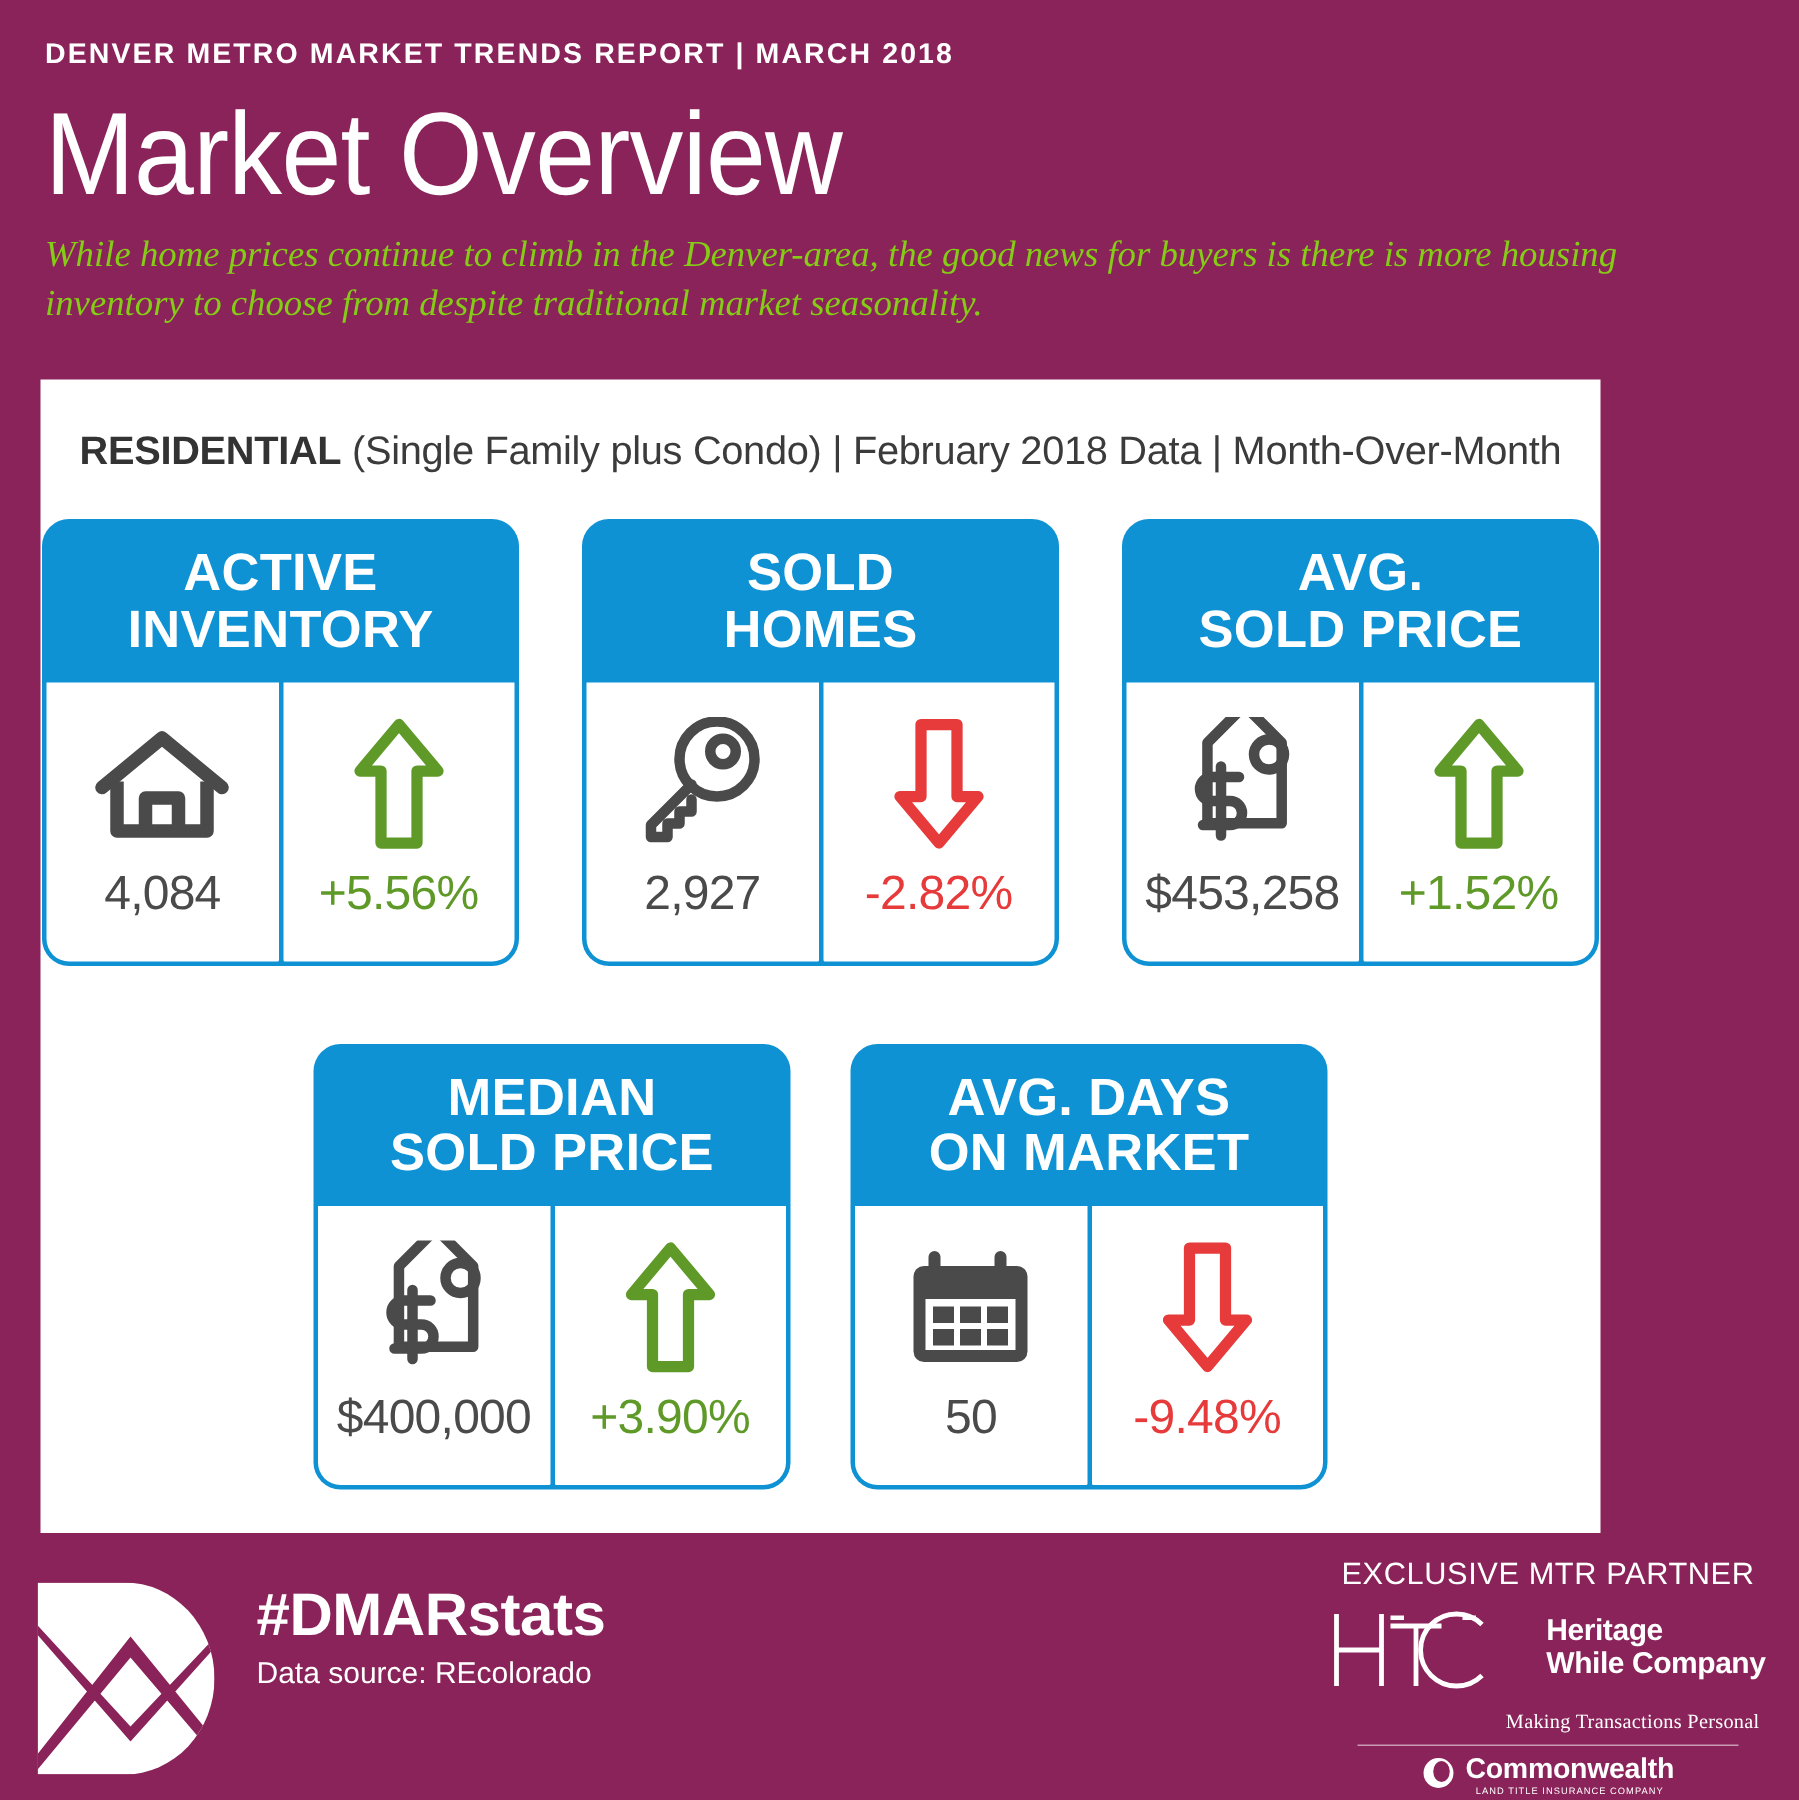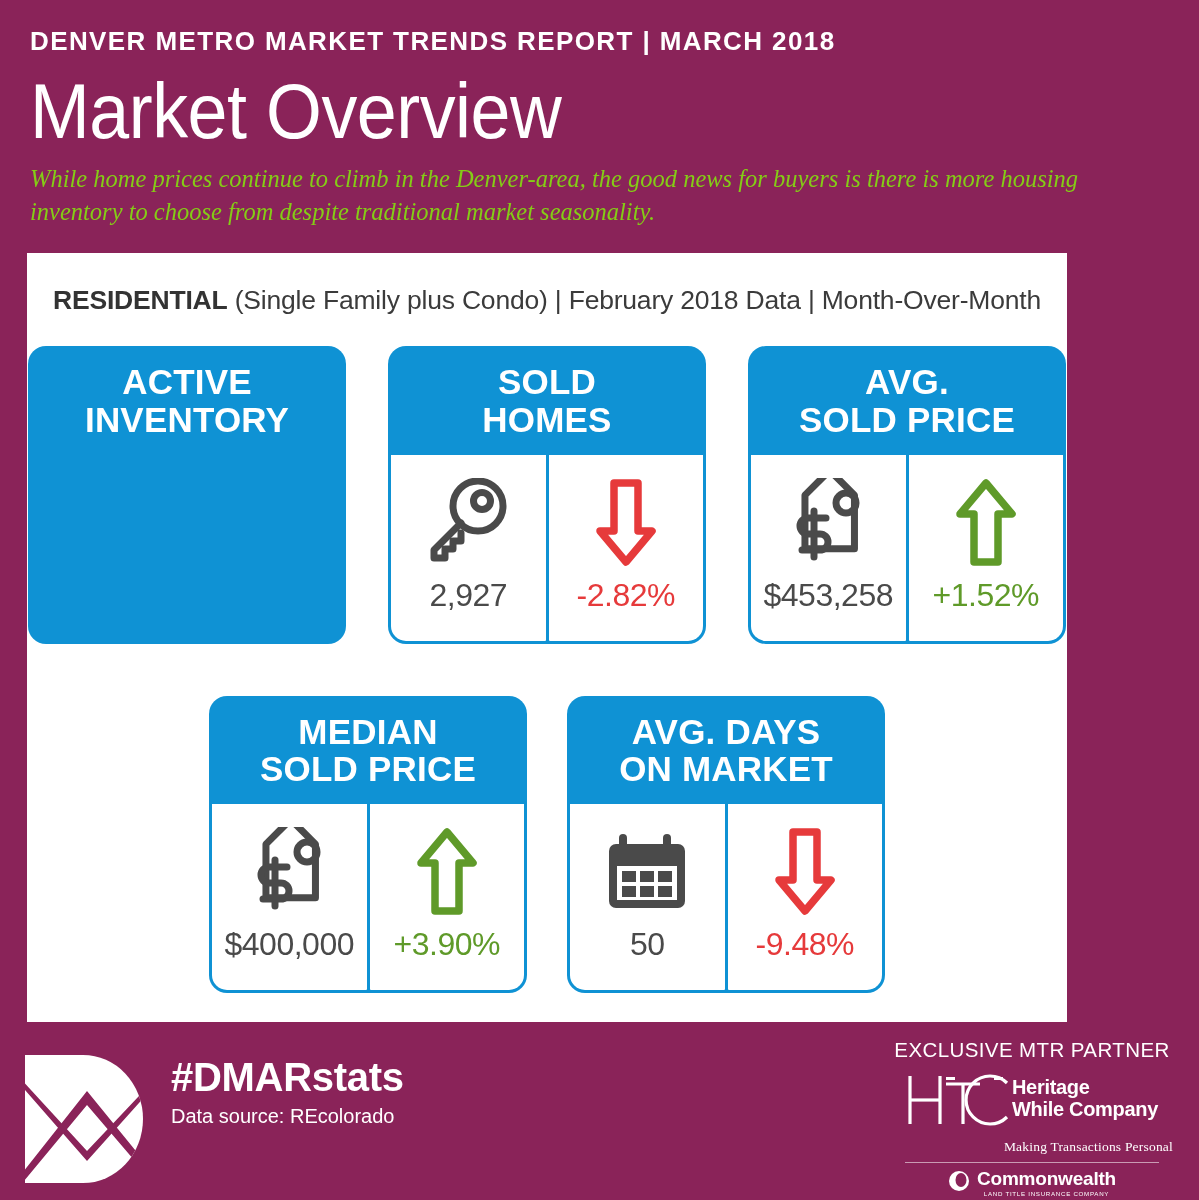--- a/index.html
+++ b/index.html
@@ -8,21 +8,21 @@
     background: #8A2359;
     font-family: "Liberation Sans", sans-serif;
     overflow: hidden;
     position: relative;
   }
 
   
   .header { padding: 26px 30px 0 30px; }
   .eyebrow {
     color: #ffffff;
-    font-size: 26px;
+    font-size: 19px;
     font-weight: 700;
     letter-spacing: 1.4px;
     white-space: nowrap;
     font-stretch: condensed;
   }
   .bigtitle {
     color: #ffffff;
     font-size: 78px;
     line-height: 0.98;
     font-weight: 400;
@@ -154,21 +154,21 @@
   .partner-label {
     color: #ffffff;
     font-size: 20.5px;
     letter-spacing: 0.4px;
     font-weight: 400;
     white-space: nowrap;
   }
   .htc-block {
     display: flex;
     align-items: flex-start;
-    justify-content: center;
+    justify-content: space-between;
     margin-top: 8px;
   }
   .htc-words {
     text-align: left;
     color: #ffffff;
     padding-top: 7px;
   }
   .htc-words .l1, .htc-words .l2 {
     font-size: 20px;
     font-weight: 700;
@@ -224,20 +224,40 @@
   <div class="panel-head">
     <span class="strong">RESIDENTIAL</span><span> (Single Family plus Condo) | February 2018 Data | Month-Over-Month</span>
   </div>
 
   <div class="row row-1">
 
     <div class="card">
       <div class="card-title">
         <div>ACTIVE</div>
         <div>INVENTORY</div>
+      </div>
+      <div class="card-body">
+        <div class="cell">
+          <div class="icon-slot">
+            <svg width="92" height="76" viewBox="0 0 92 76">
+              <path d="M6 40 L46 7 L86 40" fill="none" stroke="#4a4a4a" stroke-width="9" stroke-linecap="round" stroke-linejoin="round"></path>
+              <path d="M16 36 L16 69 L76 69 L76 36" fill="none" stroke="#4a4a4a" stroke-width="9" stroke-linejoin="round"></path>
+              <path d="M35 69 L35 47 L57 47 L57 69" fill="none" stroke="#4a4a4a" stroke-width="9" stroke-linejoin="round"></path>
+            </svg>
+          </div>
+          <div class="cell-value">4,084</div>
+        </div>
+        <div class="cell">
+          <div class="icon-slot">
+            <svg width="60" height="90" viewBox="0 0 60 90">
+              <path d="M30 5 L56 36 L42 36 L42 84 L18 84 L18 36 L4 36 Z" fill="none" stroke="#5F9A29" stroke-width="7.5" stroke-linejoin="round"></path>
+            </svg>
+          </div>
+          <div class="cell-value up">+5.56%</div>
+        </div>
       </div>
     </div>
 
     <div class="card">
       <div class="card-title">
         <div>SOLD</div>
         <div>HOMES</div>
       </div>
       <div class="card-body">
         <div class="cell">

